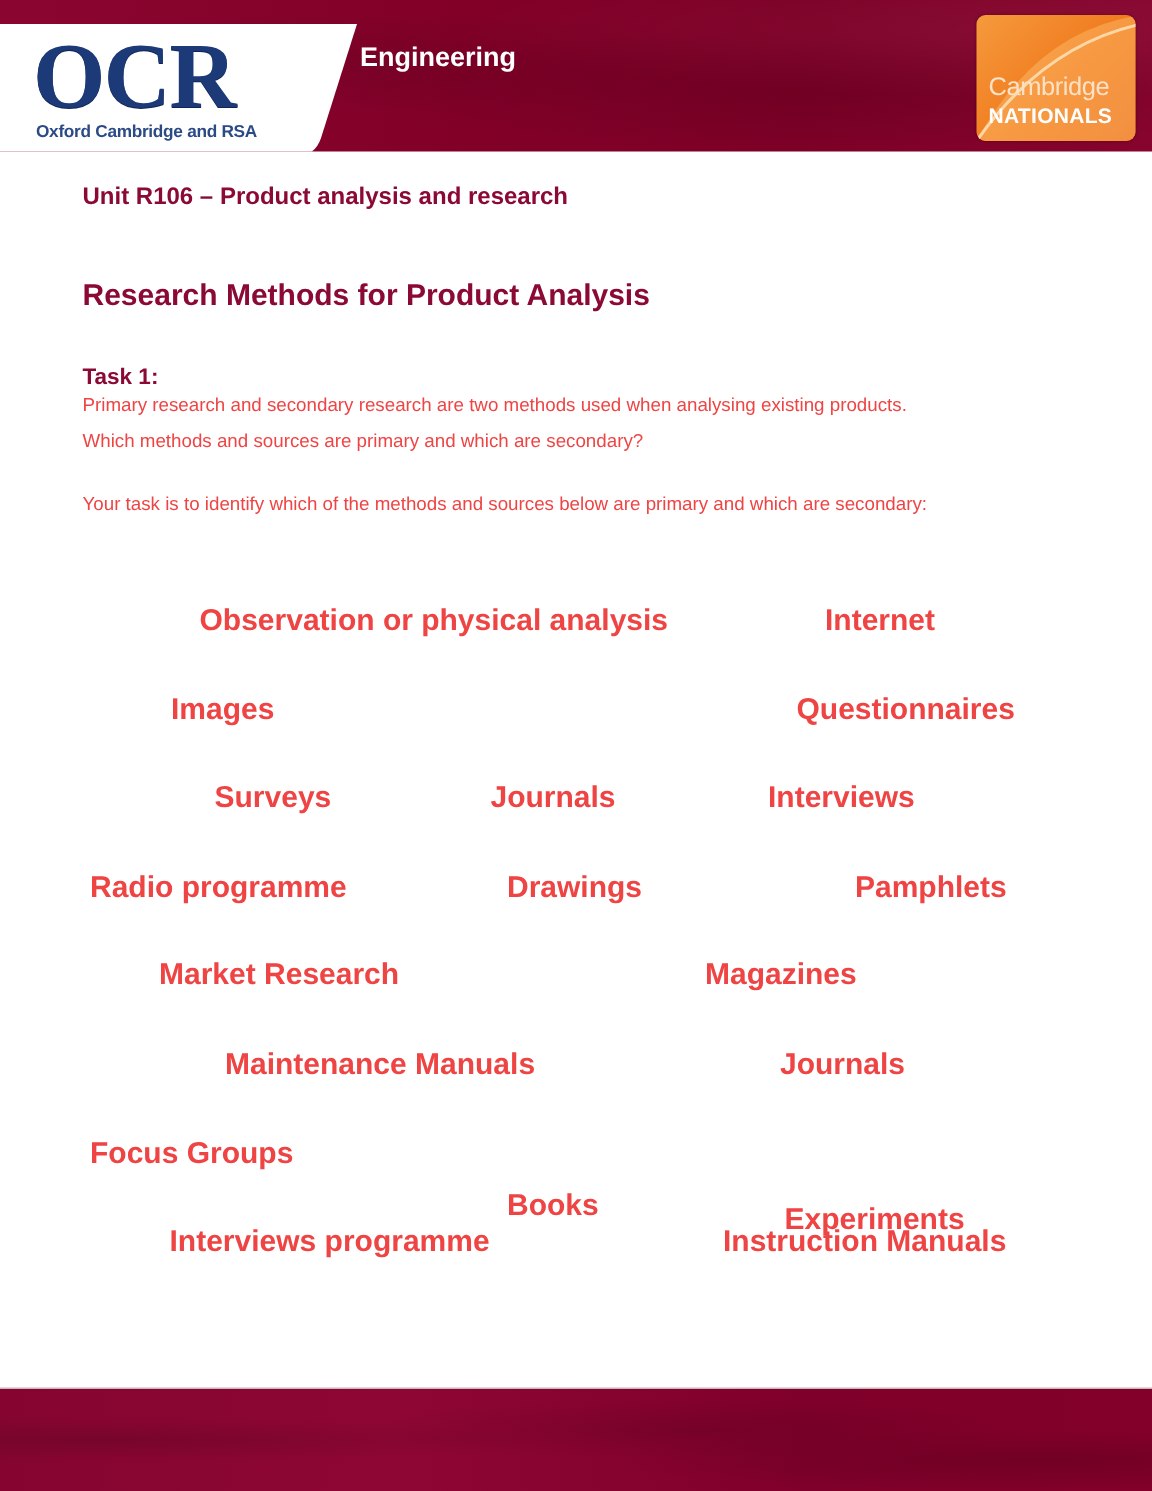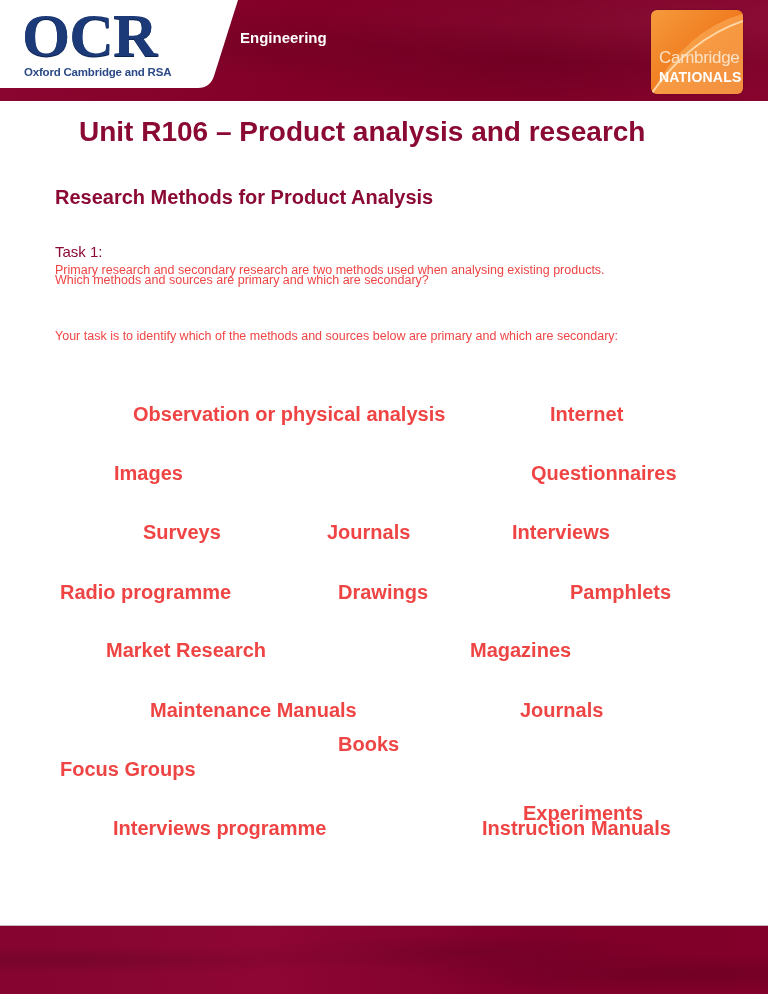--- a/index.html
+++ b/index.html
@@ -13,79 +13,79 @@
       overflow: hidden;
     }
     .header-texture {
       position: absolute; inset: 0;
       background:
         radial-gradient(ellipse at 30% 40%, rgba(0,0,0,0.08), transparent 40%),
         radial-gradient(ellipse at 70% 60%, rgba(0,0,0,0.10), transparent 45%),
         radial-gradient(ellipse at 90% 20%, rgba(255,255,255,0.04), transparent 40%);
     }
     .logo-panel {
-      position: absolute; left: 0; top: 0; width: 260px; height: 84px; padding-left: 32px;
+      position: absolute; left: 0; top: 16px; width: 260px; height: 84px; padding-left: 32px;
     }
     .logo-panel svg { position: absolute; left: 0; top: 0; }
     .ocr-wordmark {
       position: absolute; left: 22px; top: 4px;
       font-family: "Liberation Serif", serif; font-weight: bold;
       font-size: 62px; letter-spacing: -1px; line-height: 62px;
       color: #1d3a78;
       text-shadow: 0 1px 0 #0e2552;
     }
     .ocr-tagline {
       position: absolute; left: 24px; top: 66px;
       font-size: 11.5px; color: #2b4a86; font-weight: bold; letter-spacing: -0.2px;
     }
     .header-title {
       position: absolute; left: 240px; top: 24px;
-      color: #ffffff; font-weight: bold; font-size: 15px; line-height: 28px;
+      color: #ffffff; font-weight: bold; font-size: 18px; line-height: 28px;
     }
     .header-subtitle {
       position: absolute; left: 240px; top: 64px;
       color: #ffffff; font-weight: bold; font-size: 20px; line-height: 26px; margin-top: 36px;
     }
     .cn-badge {
-      position: absolute; left: 651px; top: 10px; width: 92px; height: 84px;
+      position: absolute; left: 651px; top: 10px; width: 106px; height: 84px;
       border-radius: 6px; overflow: hidden;
       background: linear-gradient(135deg, #f59a3c 0%, #f07a1e 55%, #e8691a 100%);
       box-shadow: 0 0 2px rgba(0,0,0,0.3);
     }
     .cn-badge .swoosh {
       position: absolute; left: 0; top: 0; width: 110px; height: 84px;
     }
     .cn-cambridge {
       position: absolute; left: 8px; top: 38px;
       font-size: 17px; color: #fbe1c6; letter-spacing: -0.3px;
     }
     .cn-nationals {
       position: absolute; left: 8px; top: 59px;
       font-size: 14px; font-weight: bold; color: #ffffff; letter-spacing: 0.2px;
     }
 
     
     .unit-title {
       position: absolute; left: 55px; top: 118px;
-      color: #8b0a33; font-weight: bold; font-size: 28px; line-height: 28px; margin-left: 24px;
+      color: #8b0a33; font-weight: bold; font-size: 16px; line-height: 28px;
     }
     .section-title {
       position: absolute; left: 55px; top: 183px;
       color: #8b0a33; font-weight: bold; font-size: 20px; line-height: 28px;
     }
     .task-label {
       position: absolute; left: 55px; top: 243px;
-      color: #8b0a33; font-weight: normal; font-size: 15px; line-height: 18px;
+      color: #8b0a33; font-weight: bold; font-size: 15px; line-height: 18px;
     }
     .para {
       position: absolute; left: 55px;
       font-size: 12.5px; line-height: 16px; color: #ef4444;
     }
     .p1 { top: 262px; }
-    .p2 { top: 272px; }
+    .p2 { top: 286px; }
     .p3 { top: 328px; }
 
     .term {
       position: absolute; font-weight: bold; font-size: 20px; line-height: 24px; color: #ef4444;
       white-space: nowrap;
     }
 
     
     .footer {
       position: absolute; left: 0; top: 925px; width: 768px; height: 69px;
@@ -144,21 +144,21 @@
   <div class="term" style="left:327px; top:520px;">Journals</div>
   <div class="term" style="left:512px; top:520px;">Interviews</div>
   <div class="term" style="left:60px; top:580px;">Radio programme</div>
   <div class="term" style="left:338px; top:580px;">Drawings</div>
   <div class="term" style="left:570px; top:580px;">Pamphlets</div>
   <div class="term" style="left:106px; top:638px;">Market Research</div>
   <div class="term" style="left:470px; top:638px;">Magazines</div>
   <div class="term" style="left:150px; top:698px;">Maintenance Manuals</div>
   <div class="term" style="left:520px; top:698px;">Journals</div>
   <div class="term" style="left:60px; top:757px;">Focus Groups</div>
-  <div class="term" style="left:338px; top:732px;">Books</div>
+  <div class="term" style="left:338px; top:792px;">Books</div>
   <div class="term" style="left:523px; top:757px;margin-top:44px;">Experiments</div>
   <div class="term" style="left:113px; top:816px;">Interviews programme</div>
   <div class="term" style="left:482px; top:816px;">Instruction Manuals</div>
 </div>
 
 <div class="footer">
   <div class="footer-texture"></div>
 </div>
 
 </body></html>

